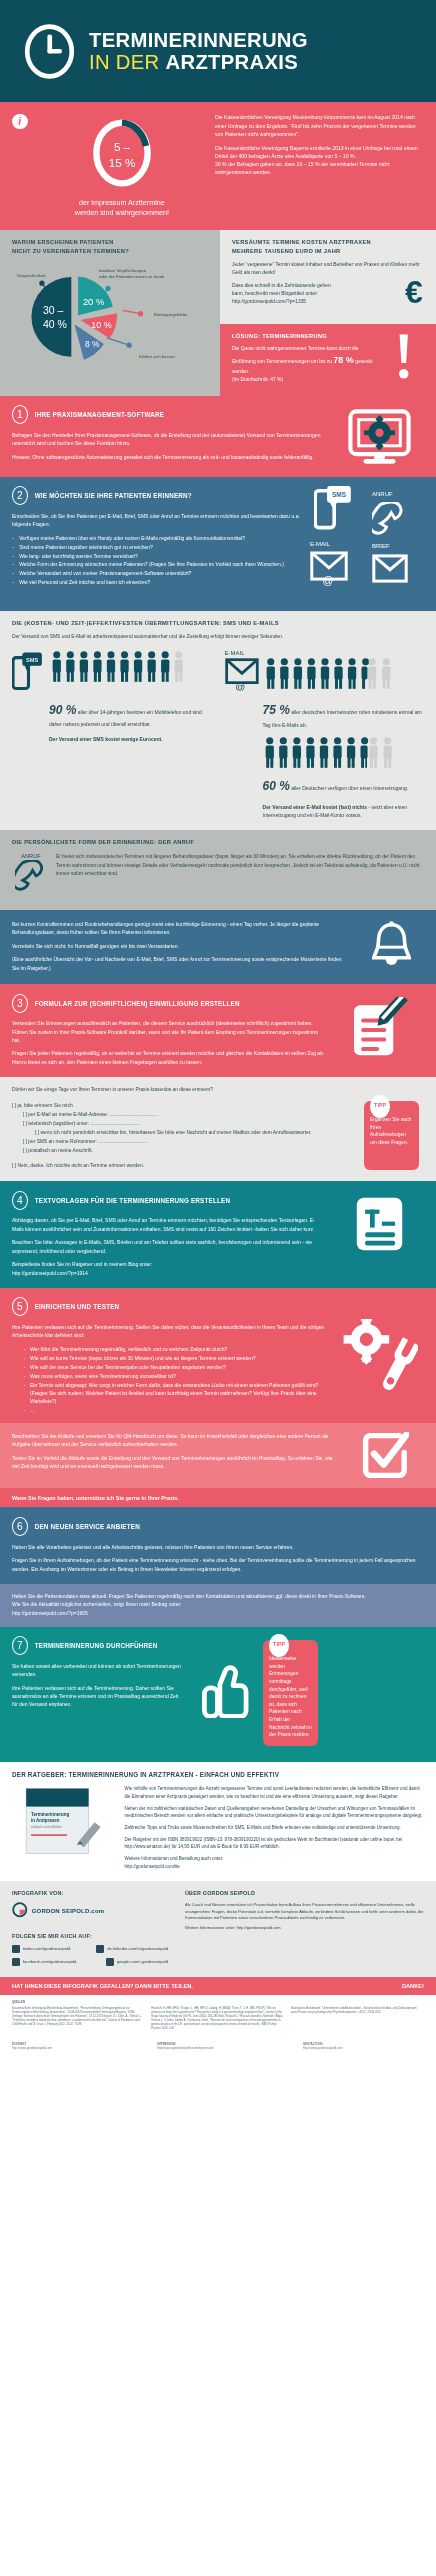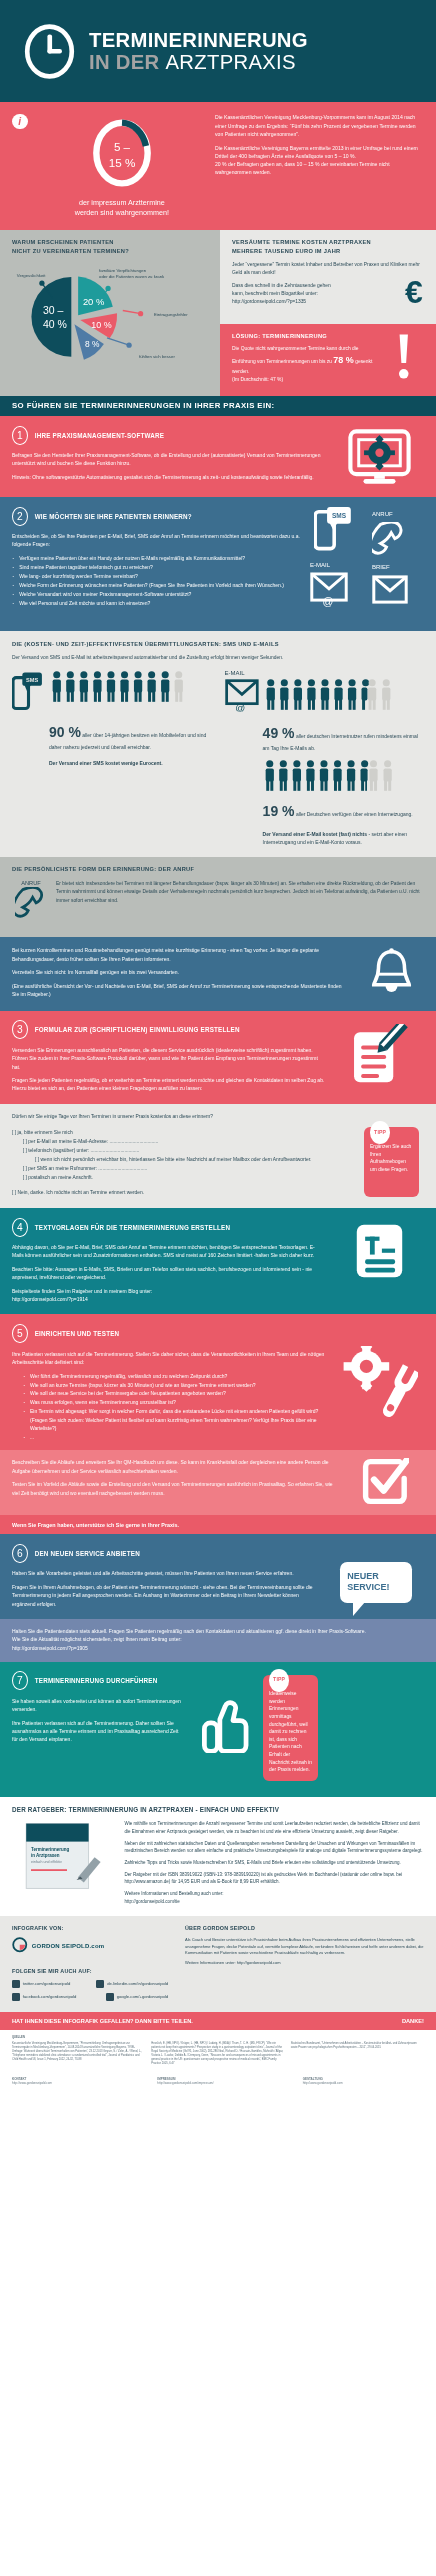--- a/index.html
+++ b/index.html
@@ -23,22 +23,22 @@
   .bg-teal   { background: #10808a; color: #ffffff; }
   .bg-teal2  { background: #0f8f8a; color: #ffffff; }
   .bg-white  { background: #ffffff; color: #2b4a57; }
 
   
   .header { height: 102px; display: flex; align-items: center; padding-left: 23px; gap: 13px; }
   .clock-icon { width: 53px; height: 57px; flex: none; }
   .title-block { line-height: 1.0; }
   .t1 { font-size: 20.3px; font-weight: bold; letter-spacing: 0.3px; }
   .t2 { font-size: 20.3px; letter-spacing: 0.3px; margin-top: 1.2px; }
-  .t2 b { font-weight: normal; }
-  .t2 .thin { font-weight: 700; color: #a3a3a3; }
+  .t2 b { font-weight: bold; }
+  .t2 .thin { font-weight: 400; color: #fde047; }
 
   
   .intro { display: flex; padding: 9.6px 13px 10.8px 12px; gap: 6px; min-height: 105px; }
   .intro-left { width: 197px; display: flex; gap: 7.2px; }
   .info-i { width: 15.5px; height: 15.5px; border-radius: 50%; background: #ffffff; color: #ea5a68;
             font-weight: bold; font-size: 10.2px; display:flex; align-items:center; justify-content:center;
             font-style: italic; flex:none; margin-top: 2.4px; }
   .donut-wrap { flex: 1; text-align: center; }
   .donut-txt { font-size: 7.2px; line-height: 1.45; margin-top: 2.4px; }
   .intro-right { flex: 1; font-size: 5.1px; line-height: 1.62; padding-top: 1.8px; }
@@ -86,21 +86,21 @@
   .bubble:after { content:""; position:absolute; bottom:-13px; left: 13px; border-width: 14.3px 12px 0 0;
                   border-style: solid; border-color: #ffffff transparent transparent transparent; }
 
   .strip { padding: 6.6px 12px; font-size: 5.4px; font-weight: bold; }
   .note-band { padding: 8.4px 12px 9.6px; display: flex; }
   .note-band .txt { flex: 1; font-size: 5px; line-height: 1.66; padding-right: 8.4px; }
 
   
   .people { display: flex; gap: 1.2px; align-items: flex-end; }
   .mini-stat { font-size: 5px; line-height: 1.6; margin-top: 6px; }
-  .mini-stat .big { font-size: 14px; font-weight: bold; }
+  .mini-stat .big { font-size: 12px; font-weight: bold; font-style: italic; }
 
   
   .ratgeber { padding: 9.6px 12px 10.8px; }
   .rat-title { font-size: 6.3px; font-weight: bold; letter-spacing: 0.2px; margin-bottom: 7.2px; }
   .rat-body { display: flex; gap: 9.6px; }
   .rat-txt { flex: 1; font-size: 4.5px; line-height: 1.62; }
   .rat-txt p + p { margin-top: 4.8px; }
 
   .credits { display: flex; }
   .cred-l { width: 179px; padding: 9.6px 10.8px 10.8px 12px; }
@@ -228,21 +228,20 @@
         <span style="position:absolute;right:25px;top:9.6px">
           <svg width="15.5" height="47" viewBox="0 0 26 78">
             <path d="M6 2 h14 l-3 48 h-8 Z" fill="#fff"></path>
             <circle cx="13" cy="68" r="8" fill="#fff"></circle>
           </svg>
         </span>
       </div>
     </div>
   </div>
 
-  <div class="banner bg-dark">SO FÜHREN SIE TERMINERINNERUNGEN IN IHRER PRAXIS EIN:</div>
 
   <div class="step bg-red">
     <div class="step-main">
       <div class="step-head">
         <div class="num-circle">1</div>
         <div class="step-title">IHRE PRAXISMANAGEMENT-SOFTWARE</div>
       </div>
       <div class="step-body">
         <p>Befragen Sie den Hersteller Ihrer Praxismanagement-Software, ob die Erstellung und der (automatisierte) Versand von Terminerinnerungen unterstützt wird und buchen Sie diese Funktion hinzu.</p>
         <p>Hinweis: Ohne softwaregestützte Automatisierung gestaltet sich die Terminerinnerung als zeit- und kostenaufwändig sowie fehleranfällig.</p>
@@ -483,21 +482,21 @@
                     <circle cx="10" cy="8" r="6"></circle>
                     <rect x="3" y="16" width="14" height="22" rx="3"></rect>
                     <rect x="4" y="36" width="5" height="18"></rect>
                     <rect x="11" y="36" width="5" height="18"></rect>
                   </g>
               </g>
             </svg>
           </span>
         </div>
         <div class="mini-stat" style="padding-left:38px">
-          <span class="big">49 %</span>
+          <span class="big">75 %</span>
           <span>aller deutschen Internetnutzer rufen mindestens einmal am Tag Ihre E-Mails ab.</span>
         </div>
         <div style="padding-left:38px;margin-top:7.2px">
           <svg width="142" height="33" viewBox="0 0 238 56">
             <g fill="#0d4d5c">
               <g>
                   <circle cx="10" cy="8" r="6"></circle>
                   <rect x="3" y="16" width="14" height="22" rx="3"></rect>
                   <rect x="4" y="36" width="5" height="18"></rect>
                   <rect x="11" y="36" width="5" height="18"></rect>
@@ -555,21 +554,21 @@
               <g transform="translate(200,0)">
                   <circle cx="10" cy="8" r="6"></circle>
                   <rect x="3" y="16" width="14" height="22" rx="3"></rect>
                   <rect x="4" y="36" width="5" height="18"></rect>
                   <rect x="11" y="36" width="5" height="18"></rect>
                 </g>
             </g>
           </svg>
         </div>
         <div class="mini-stat" style="padding-left:38px">
-          <span class="big">19 %</span>
+          <span class="big">60 %</span>
           <span>aller Deutschen verfügen über einen Internetzugang.</span>
         </div>
         <div class="mini-stat" style="padding-left:38px;margin-top:7.2px">
           <span class="b">Der Versand einer E-Mail kostet (fast) nichts</span><span> - setzt aber einen Internetzugang und ein E-Mail-Konto voraus.</span>
         </div>
       </div>
     </div>
   </div>
 
   <div class="bg-grey" style="padding:8.4px 12px 13px">
@@ -736,26 +735,20 @@
     <div class="step-main">
       <div class="step-head">
         <div class="num-circle">6</div>
         <div class="step-title">DEN NEUEN SERVICE ANBIETEN</div>
       </div>
       <div class="step-body">
         <p>Haben Sie alle Vorarbeiten geleistet und alle Arbeitsschritte getestet, müssen Ihre Patienten von Ihrem neuen Service erfahren.</p>
         <p>Fragen Sie in Ihrem Aufnahmebogen, ob der Patient eine Terminerinnerung wünscht - siehe oben. Bei der Terminvereinbarung sollte die Terminerinnerung in jedem Fall angesprochen werden. Ein Aushang im Wartezimmer oder ein Beitrag in Ihrem Newsletter können ergänzend erfolgen.</p>
       </div>
     </div>
-    <div class="step-art" style="width:96px;align-items:flex-start;padding-top:18px">
-      <div class="bubble">
-        <div>NEUER</div>
-        <div>SERVICE!</div>
-      </div>
-    </div>
   </div>
   <div class="note-band bg-bluelt">
     <div class="txt">
       <p>Halten Sie die Patientendaten stets aktuell. Fragen Sie Patienten regelmäßig nach den Kontaktdaten und aktualisieren ggf. diese direkt in Ihrer Praxis-Software.</p>
       <p style="margin-top:0">
         <span>Wie Sie die Aktualität möglichst sicherstellen, zeigt Ihnen mein Beitrag unter:</span><br>
         <span class="url">http://gordonseipold.com/?p=1905</span>
       </p>
     </div>
   </div>

